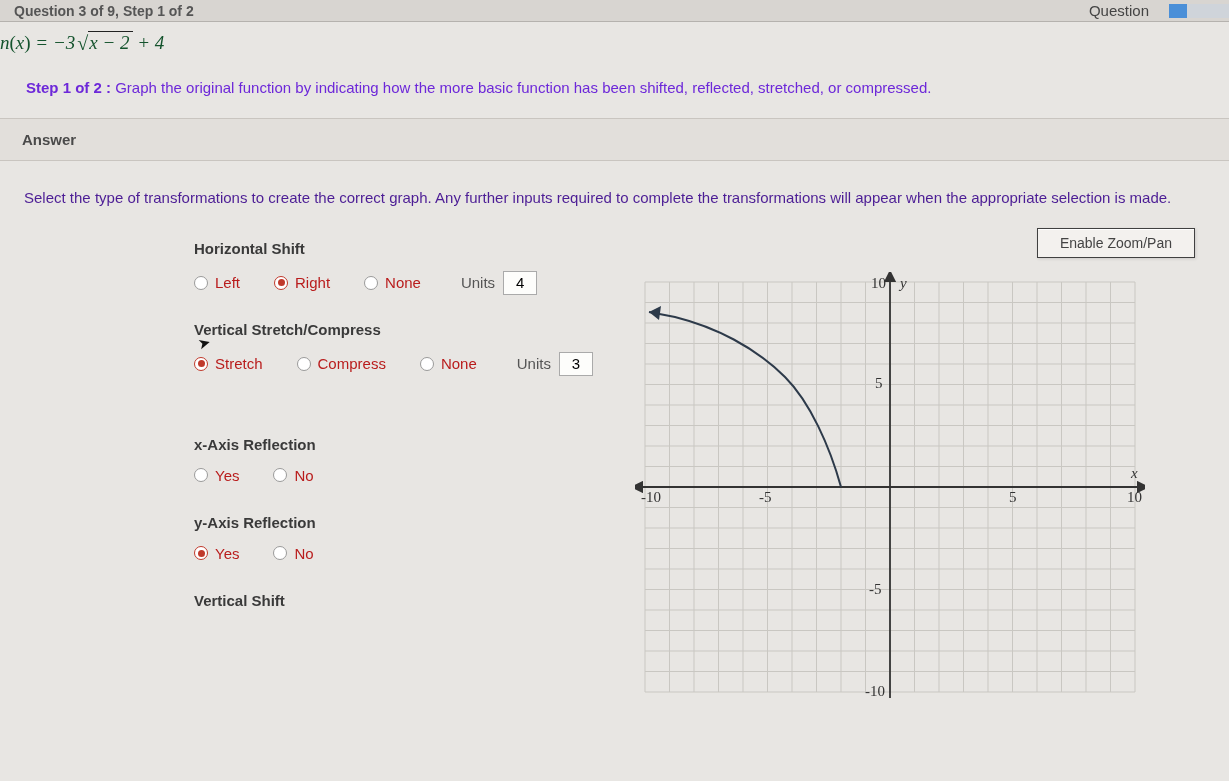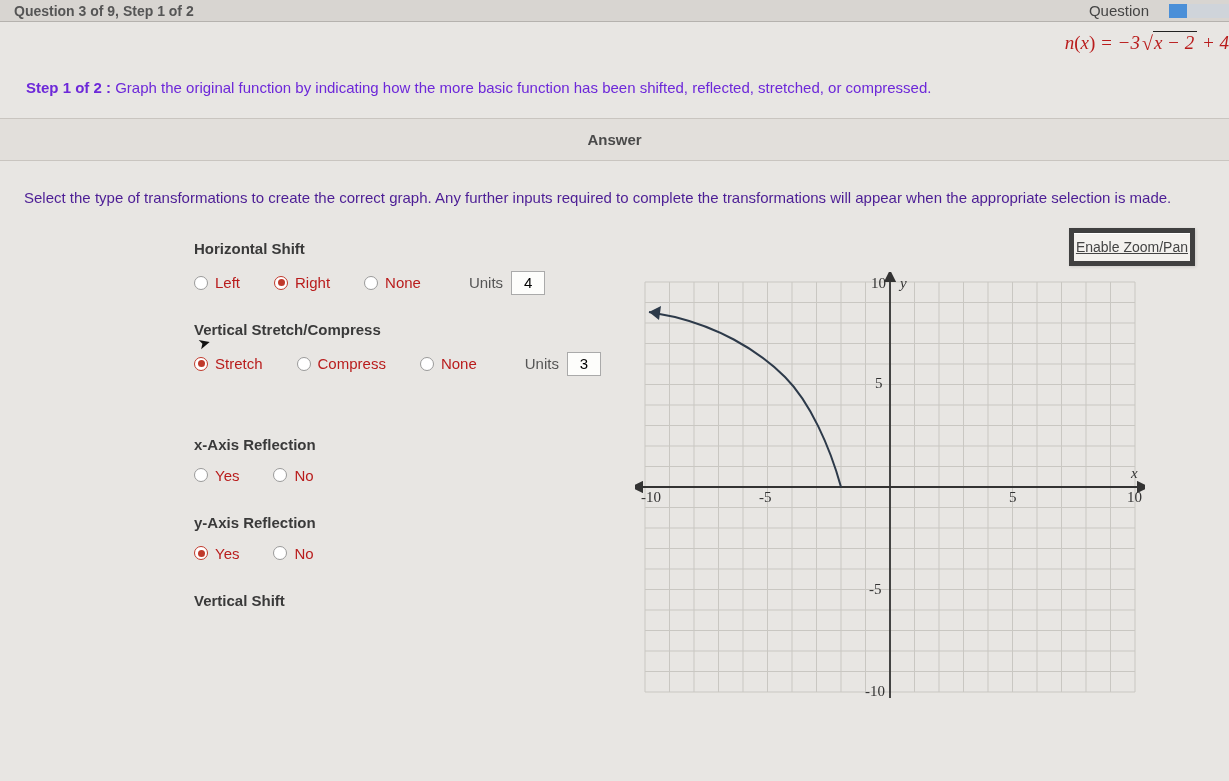--- a/index.html
+++ b/index.html
@@ -17,45 +17,44 @@
   border-bottom: 1px solid #b5b2ae;
   height: 22px;
   align-items: center;
 }
 .topbar .qlabel { padding: 4px 14px; font-weight: 600; color: #555; font-size: 14px;}
 .topbar .spacer { flex: 1; }
 .topbar .correct { padding: 4px 20px; color: #444; font-size: 15px; }
 .topbar .progress { width: 60px; height: 14px; background: #cfd4da; margin-right: 0; position: relative;}
 .topbar .progress .fill { position: absolute; left:0; top:0; height:100%; width:30%; background:#4a8fd8;}
 .formula-row {
-  text-align: right;
+  text-align: left;
   padding: 10px 0 18px 0;
   font-family: "Cambria Math", "Times New Roman", serif;
   font-size: 19px;
-  color: #b91c1c;
+  color: #14532d;
   font-style: italic;
 }
 .formula-row .paren { font-style: normal;}
 .sqrt-wrap { display:inline-block; position:relative; padding-left:2px;}
 .sqrt-sym { font-style:normal; font-size:20px; vertical-align: -1px;}
 .sqrt-arg { border-top:1.4px solid #222; padding:0 3px 0 1px;}
 .step-instr {
   padding: 6px 26px 22px 26px;
   color: #6d28d9;
   font-size: 15px;
 }
 .step-instr b { font-weight:700; }
 .answer-head {
   border-top: 1px solid #c9c5c0;
   border-bottom: 1px solid #c9c5c0;
   background: #e2dfdb;
   padding: 12px 22px;
   font-weight: 700;
   color: #4a4a4a;
-  text-align: center;
 }
 .body-area { padding: 26px 24px 0 24px; }
 .prompt { color: #4c1d95; line-height: 1.5; margin-bottom: 10px;}
 .cols { display: flex; gap: 20px; }
 .left-col { width: 530px; padding-left: 170px; padding-top: 6px;}
 .right-col { flex: 1; position: relative; }
 .section-title { font-weight: 700; margin: 14px 0 14px 0; color: #3a3a3a;}
 .option-row { display:flex; align-items:center; gap: 34px; margin-bottom: 4px;}
 .radio {
   display:inline-flex; align-items:center; gap:7px; cursor:pointer;
@@ -63,33 +62,32 @@
 }
 .radio .bub {
   width:14px; height:14px; border-radius:50%;
   border:1.5px solid #9a9a9a; display:inline-flex;
   align-items:center; justify-content:center; background:#fff;
 }
 .radio.sel .bub { border-color:#c0392b; }
 .radio.sel .bub::after {
   content:""; width:7px; height:7px; border-radius:50%; background:#c0392b;
 }
-.units-grp { display:inline-flex; align-items:center; gap:8px; margin-left: 14px; justify-content: space-between;}
+.units-grp { display:inline-flex; align-items:center; gap:8px; margin-left: 6px; justify-content: space-between;}
 .units-label { color:#555; }
 .units-input {
   width: 34px; height:24px; border:1px solid #aaa; background:#fdfdfb;
   text-align:center; font-size:15px; padding:1px 2px;
 }
 .zoom-btn {
   position:absolute; right:10px; top:8px;
-  background:#f3f1ee; border:5px solid #404040;
-  padding:6px 2px; font-size:14px; color:#444;
+  background:#f3f1ee; border:1px solid #404040;
+  padding:6px 22px; font-size:14px; color:#444;
   box-shadow: 0 1px 0 #fff inset, 1px 1px 3px rgba(0,0,0,.12);
   cursor:pointer;
-  text-decoration:underline;
 }
 .graph-wrap {
   margin-top: 52px;
   display:flex; justify-content:center;
 }
 svg.graph { display:block; }
 .cursor-arrow {
   position: absolute;
   left: 198px; top: 334px;
   font-size: 15px; color:#111;

